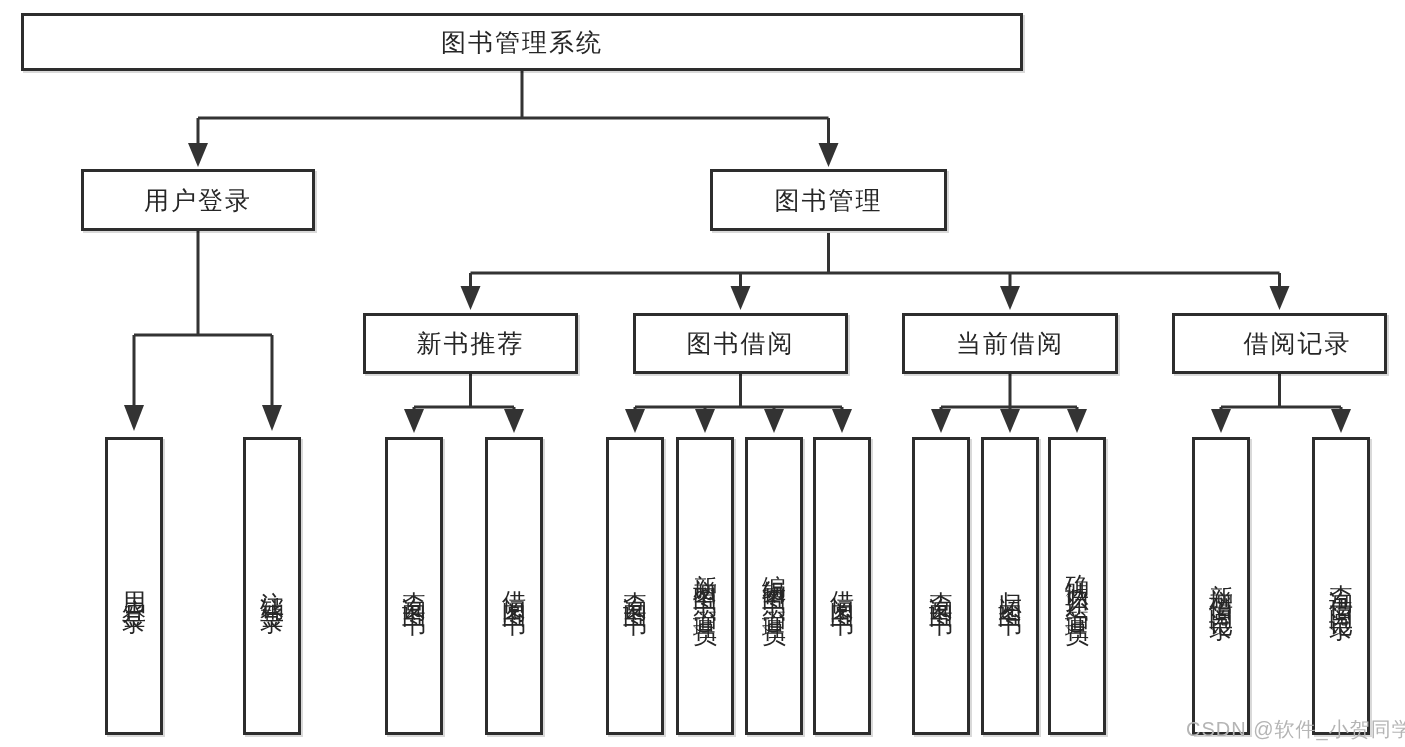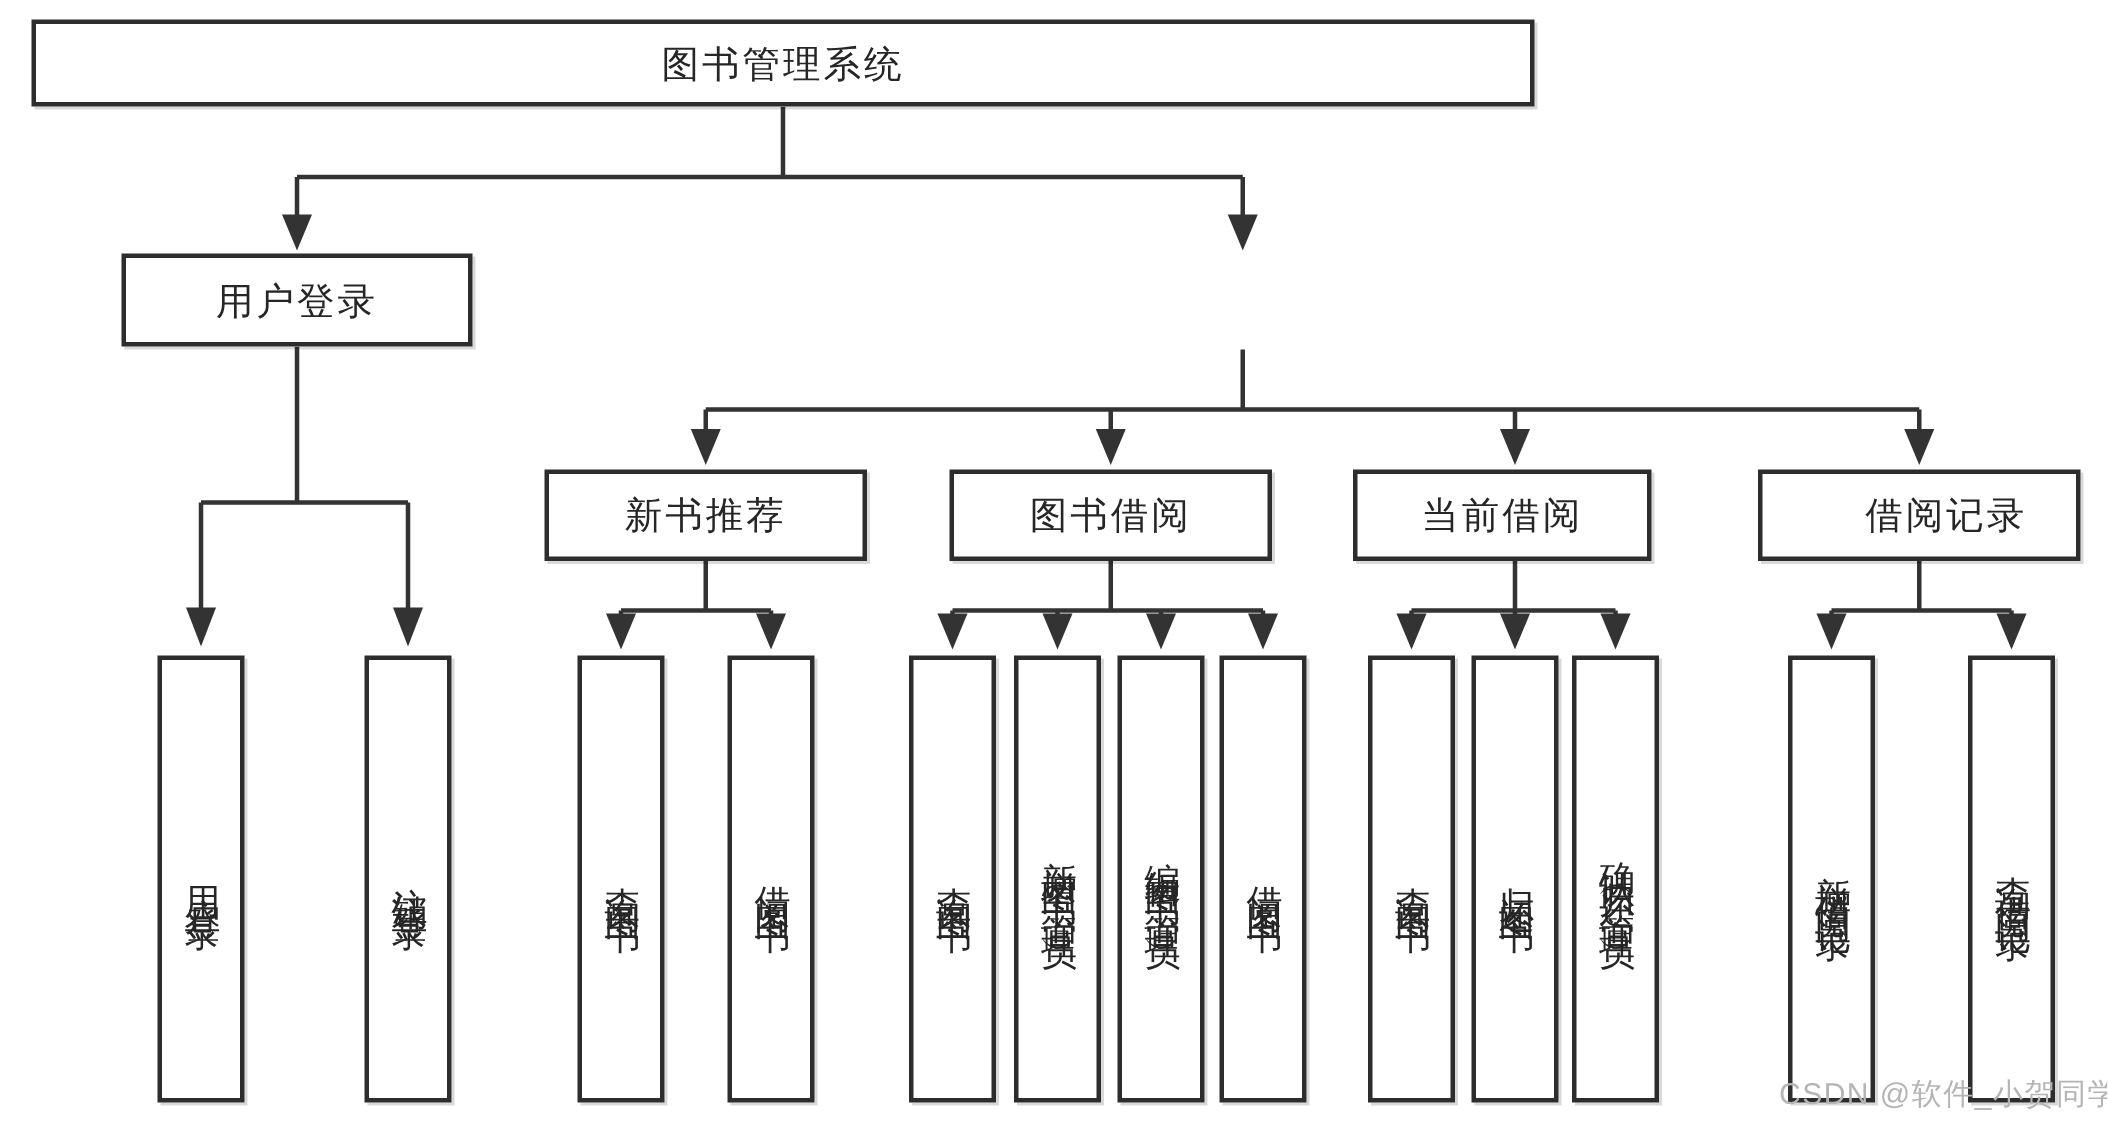--- a/index.html
+++ b/index.html
@@ -88,28 +88,31 @@
     </g>
   </svg>
 
   <div class="box h-label" style="left:21px; top:13px; width:1002px; height:58px;">
     <span>图书管理系统</span>
   </div>
 
   <div class="box h-label" style="left:81px; top:169px; width:234px; height:62px;">
     <span>用户登录</span>
   </div>
+  <div class="box h-label" style="left:710px; top:169px; width:237px; height:62px;">
+    <span>图书管理</span>
+  </div>
 
   <div class="box h-label" style="left:633px; top:313px; width:215px; height:61px;">
     <span>图书借阅</span>
   </div>
   <div class="box h-label" style="left:363px; top:313px; width:215px; height:61px;">
     <span>新书推荐</span>
   </div>
-  <div class="box h-label" style="left:902px; top:313px; width:199px; height:61px;">
+  <div class="box h-label" style="left:902px; top:313px; width:216px; height:61px;">
     <span>当前借阅</span>
   </div>
   <div class="box h-label" style="left:1172px; top:313px; width:215px; height:61px;padding-left:36px;">
     <span>借阅记录</span>
   </div>
 
   <div class="box leaf" style="left:105px; top:437px; width:58px; height:298px;">
     <span>用户登录</span>
   </div>
   <div class="box leaf" style="left:243px; top:437px; width:58px; height:298px;">

